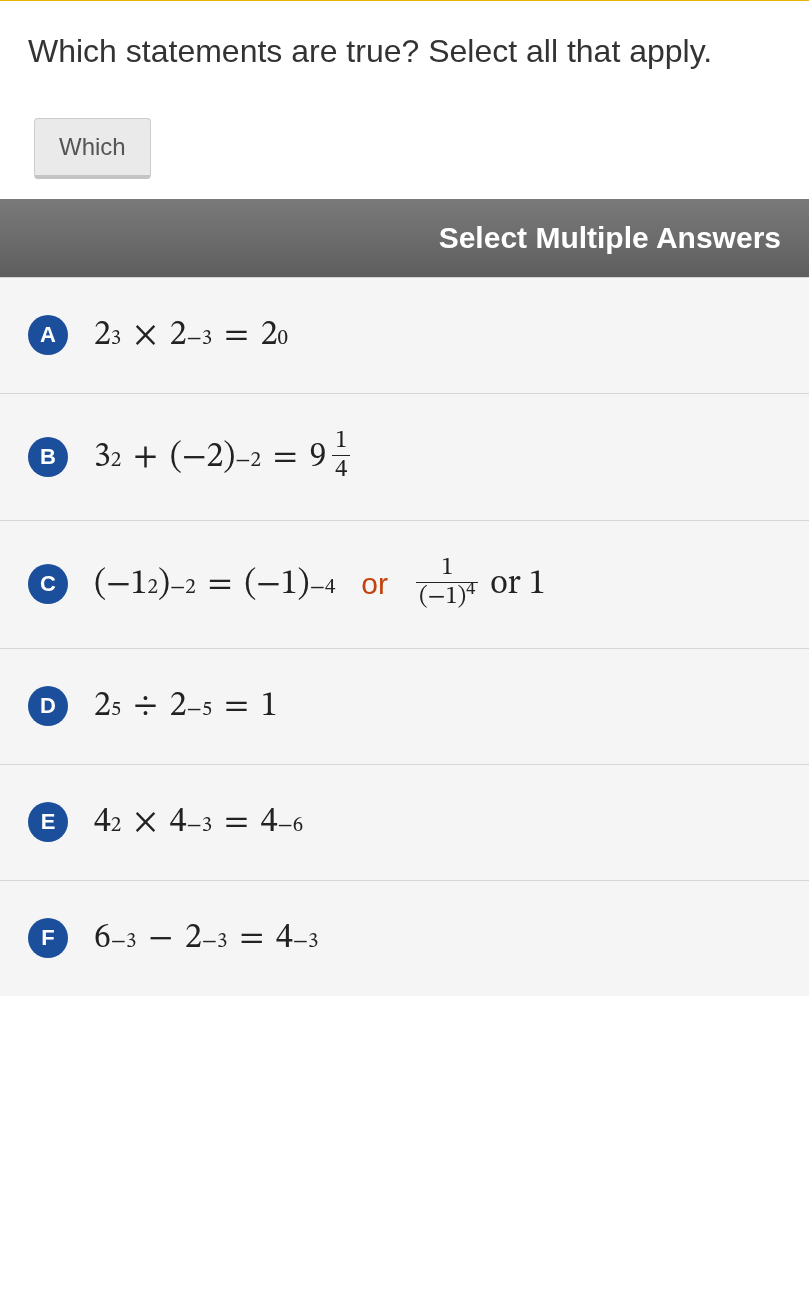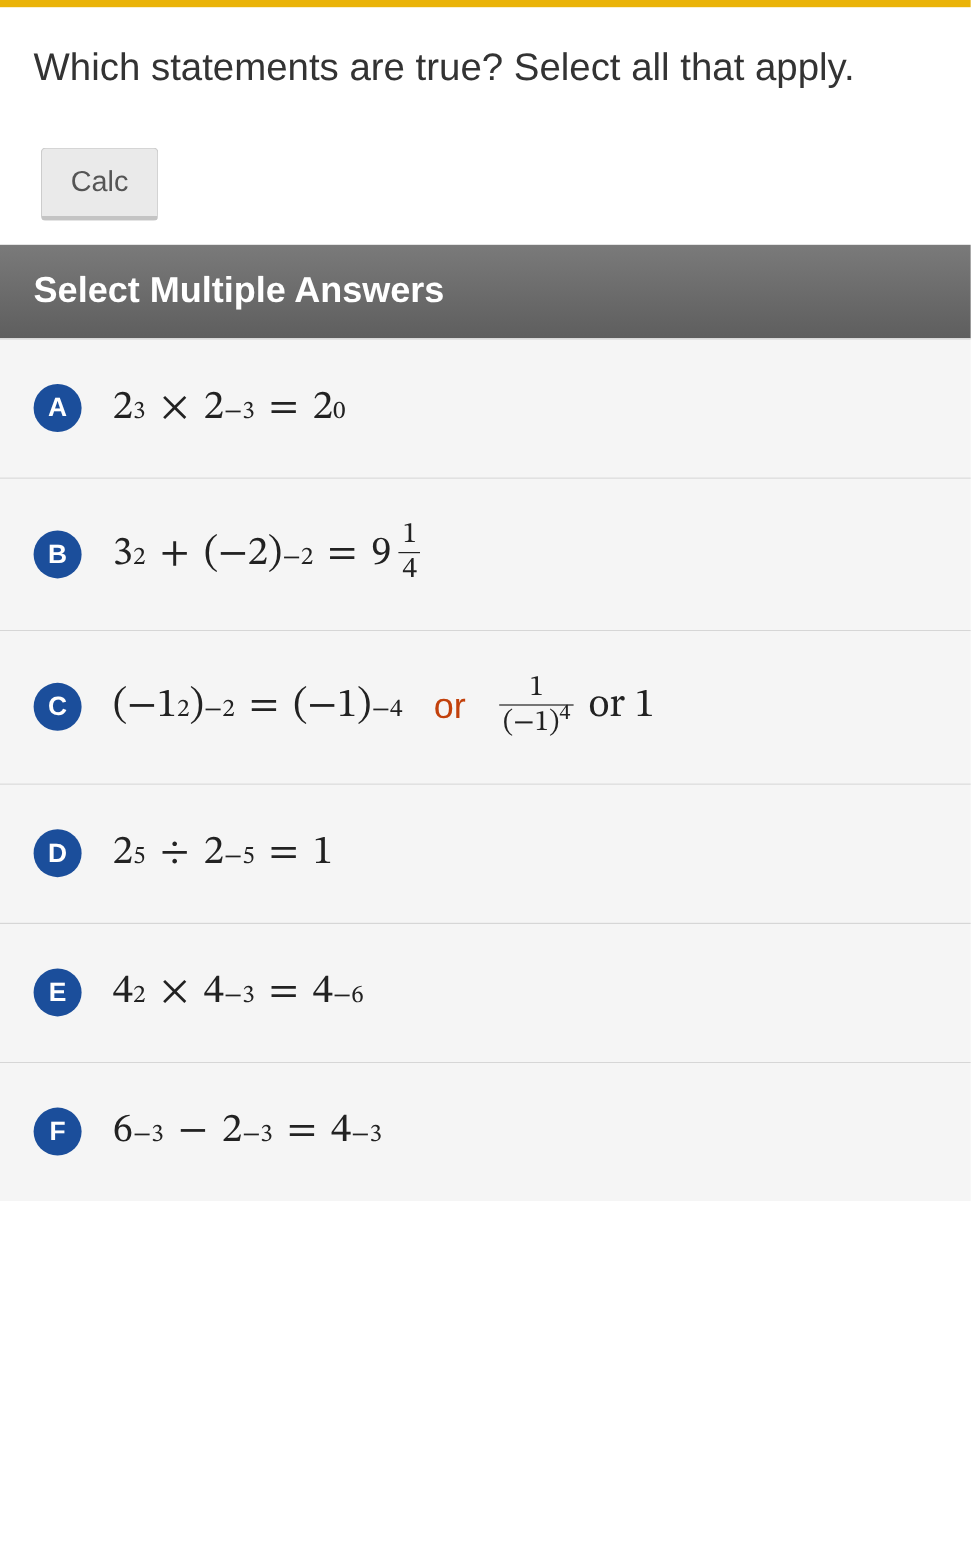--- a/index.html
+++ b/index.html
@@ -4,21 +4,21 @@
 <style>
   * { box-sizing: border-box; }
   html, body {
     margin: 0;
     padding: 0;
     font-family: "Helvetica Neue", Arial, sans-serif;
     background: #ffffff;
     color: #444;
   }
   .container { width: 809px; }
-  .top-border { border-top: 6px solid #eab308; }
+  .top-border { border-top: 1px solid #eab308; }
   .question {
     padding: 28px 28px 10px 28px;
     font-size: 32px;
     line-height: 1.4;
     color: #333;
   }
   .calc-row {
     padding: 34px 0 20px 34px;
   }
   .calc-btn {
@@ -32,20 +32,21 @@
     color: #555;
     cursor: pointer;
     font-family: inherit;
   }
   .header-bar {
     background: linear-gradient(#7a7a7a, #5e5e5e);
     color: #fff;
     font-size: 30px;
     font-weight: 700;
     padding: 22px 28px;
+    text-align: right;
   }
   .options { }
   .option {
     display: flex;
     align-items: center;
     padding: 36px 28px;
     border-bottom: 1px solid #d6d6d6;
     background: #f5f5f5;
     cursor: pointer;
   }
@@ -98,21 +99,21 @@
   .den sup { font-size: 0.75em; }
 </style>
 </head>
 <body>
 
 <div class="container top-border">
 
   <div class="question">Which statements are true? Select all that apply.</div>
 
   <div class="calc-row">
-    <button class="calc-btn">Calc</button>
+    <button class="calc-btn">Which</button>
   </div>
 
   <div class="header-bar">Select Multiple Answers</div>
 
   <div class="options">
 
     <div class="option">
       <div class="badge">A</div>
       <div class="expr">
         <span class="base">2<sup>3</sup></span>

